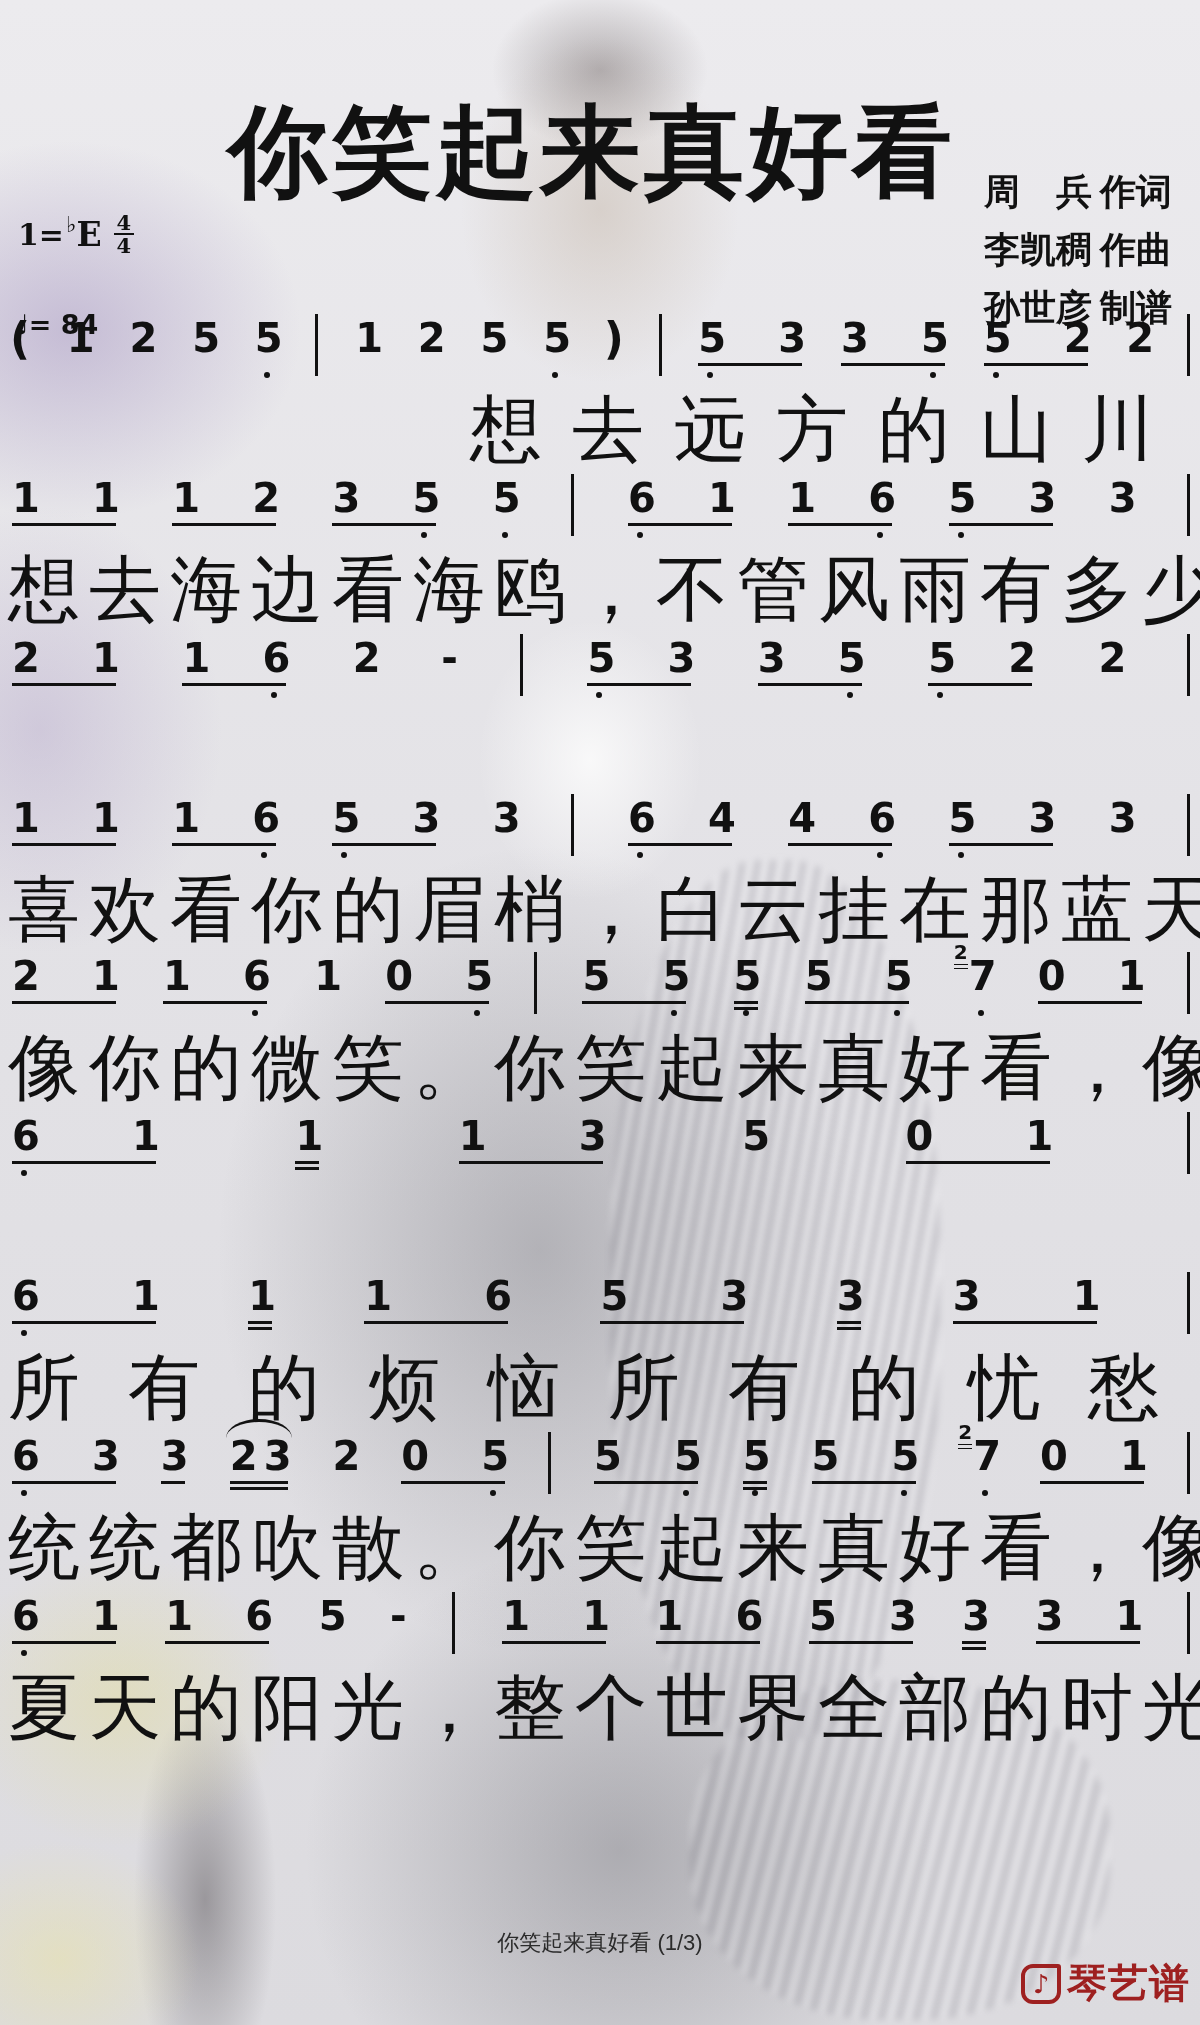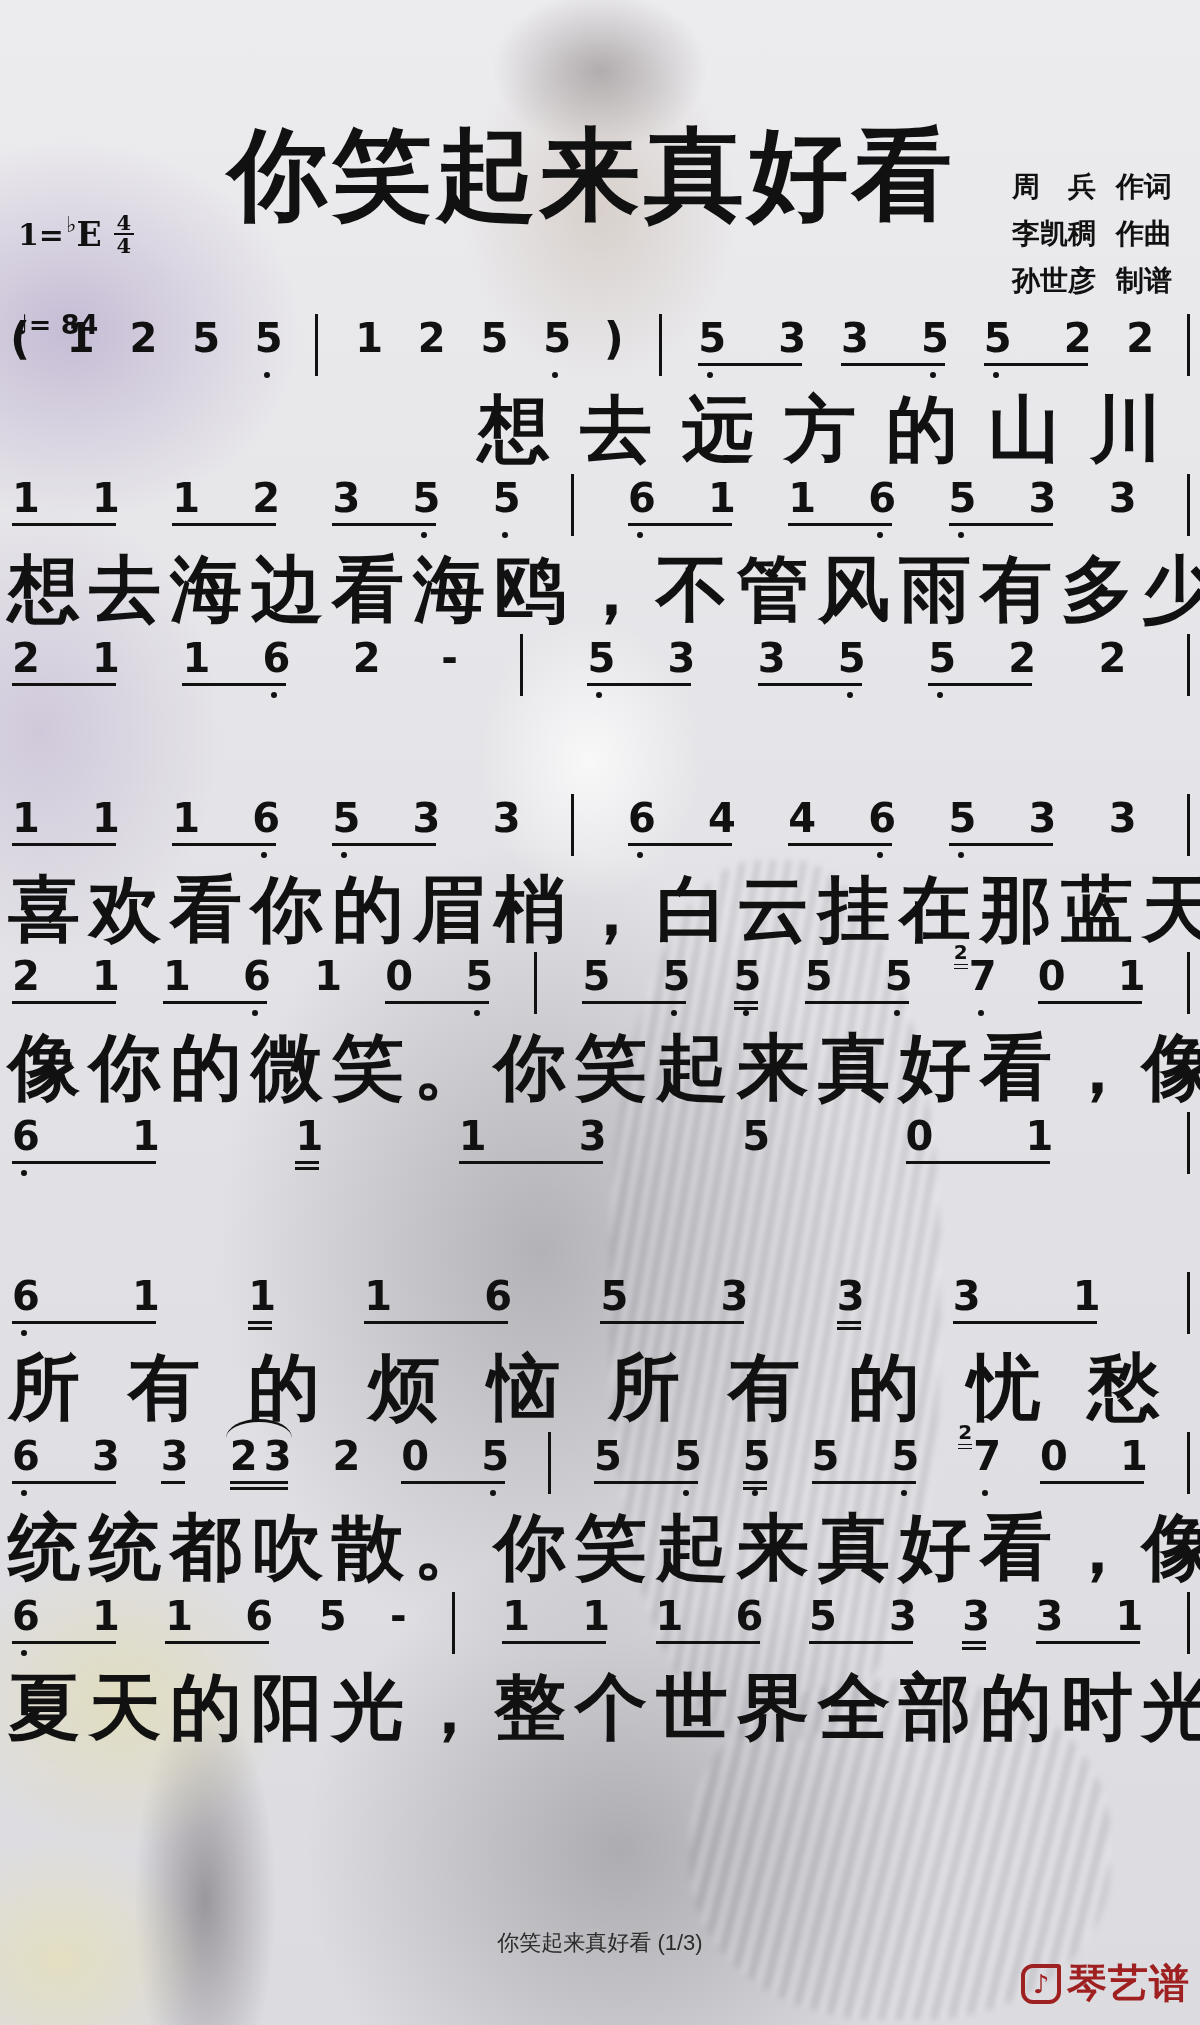--- a/index.html
+++ b/index.html
@@ -20,33 +20,33 @@
       linear-gradient(180deg,#ecebee 0%,#e3e2e6 45%,#dcdbdf 100%);
   }
   .stripes{position:absolute;left:610px;top:860px;width:330px;height:880px;border-radius:45%;
     background:repeating-linear-gradient(100deg, rgba(252,252,254,.95) 0 7px, rgba(110,108,120,.8) 7px 15px);
     opacity:.26;filter:blur(3px);}
   .stripes2{position:absolute;left:690px;top:1680px;width:420px;height:340px;border-radius:45%;
     background:repeating-linear-gradient(104deg, rgba(252,252,254,.95) 0 8px, rgba(100,98,110,.8) 8px 17px);
     opacity:.22;filter:blur(3px);}
 
   
-  .title{position:absolute;left:228px;top:109px;font-size:100px;font-weight:900;letter-spacing:4px;
+  .title{position:absolute;left:228px;top:86px;font-size:100px;font-weight:900;letter-spacing:4px;
     font-family:"Liberation Serif","DejaVu Serif",serif;white-space:nowrap;}
   .keysig{position:absolute;left:18px;top:212px;font-weight:bold;font-size:30px;
     font-family:"DejaVu Serif","Liberation Serif",serif;display:flex;align-items:center;}
   .keysig .flat{font-size:22px;vertical-align:super;position:relative;top:-10px;margin-left:2px;}
   .keysig .letter{font-size:33px;}
   .frac{display:inline-flex;flex-direction:column;align-items:center;margin-left:12px;line-height:1;}
   .frac .ft{font-size:21px;font-weight:bold;padding:0 3px;border-bottom:2px solid #111;}
   .frac .fb{font-size:21px;font-weight:bold;}
   .tempo{position:absolute;left:16px;top:278px;font-size:27px;font-weight:bold;
     font-family:"DejaVu Sans","Liberation Sans",sans-serif;margin-top:31px;}
   .credits{position:absolute;right:28px;top:168px;display:flex;flex-direction:column;gap:9px;}
-  .credit{display:flex;gap:20px;font-size:28px;font-weight:600;white-space:pre;}
+  .credit{display:flex;gap:8px;font-size:36px;font-weight:600;white-space:pre;}
 
   
   .line{position:absolute;left:0;width:1200px;}
   .notes{display:flex;justify-content:space-between;align-items:flex-start;padding:0 10px;
     font-family:"DejaVu Sans","Liberation Sans",sans-serif;}
   .grp{position:relative;display:inline-flex;gap:56px;padding:0 2px 16px 2px;}
   .notes.wide .grp{gap:96px;}
   .grp.tight{gap:10px;}
   .nt{position:relative;display:inline-block;font-size:40px;line-height:44px;font-weight:bold;width:24px;text-align:center;}
   .nt .dot{position:absolute;left:50%;top:56px;width:6px;height:6px;margin-left:-3px;border-radius:50%;background:#111;}
@@ -54,22 +54,22 @@
   .ul2{top:53px;}
   .slur{position:absolute;left:-2px;right:-2px;top:-15px;height:16px;border-top:3px solid #111;
     border-radius:50% 50% 0 0 / 100% 100% 0 0;}
   .bar{display:inline-block;width:3px;height:62px;background:#111;margin-top:-2px;}
   .paren{font-size:44px;line-height:46px;font-weight:bold;}
   .dash{font-size:40px;line-height:44px;font-weight:bold;}
   .grace{position:relative;display:inline-flex;align-items:flex-start;padding-bottom:16px;}
   .gsm{position:relative;display:inline-block;font-size:20px;line-height:20px;font-weight:bold;top:-12px;margin-right:1px;}
   .gl{position:absolute;left:0;right:0;height:1.5px;background:#111;}
   .gl1{bottom:-3px;} .gl2{bottom:-7px;}
-  .lyr{position:relative;margin-top:14px;font-size:72px;line-height:80px;font-weight:700;white-space:nowrap;
-    font-family:"Liberation Serif","DejaVu Serif",serif;text-align:center;}
+  .lyr{position:relative;margin-top:14px;font-size:72px;line-height:80px;font-weight:400;white-space:nowrap;
+    font-family:"Liberation Serif","DejaVu Serif",serif;}
 
   
   .footer{position:absolute;left:0;top:1928px;width:1200px;text-align:center;font-size:22px;color:#2b2b2b;
     font-family:"Liberation Sans","DejaVu Sans",sans-serif;}
   .brand{position:absolute;right:10px;top:1956px;display:flex;align-items:center;gap:6px;}
   .brand-icon{width:40px;height:40px;border:4px solid #9e2020;border-radius:12px 3px 12px 12px;
     display:flex;align-items:center;justify-content:center;color:#9e2020;font-size:26px;font-weight:bold;
     font-family:"DejaVu Sans",sans-serif;box-sizing:border-box;}
   .brand-text{font-size:40px;font-weight:900;color:#9e2020;letter-spacing:1px;
     font-family:"Liberation Serif","DejaVu Serif",serif;}

